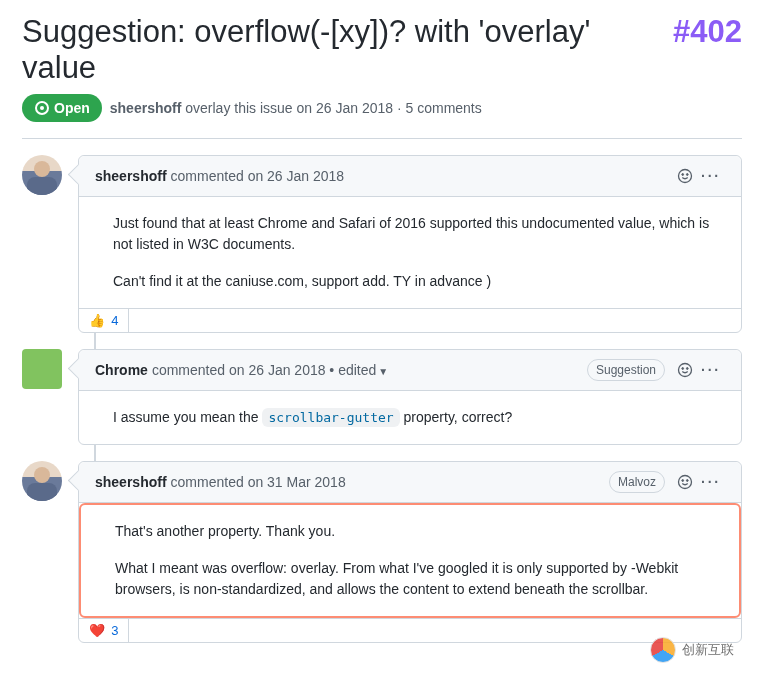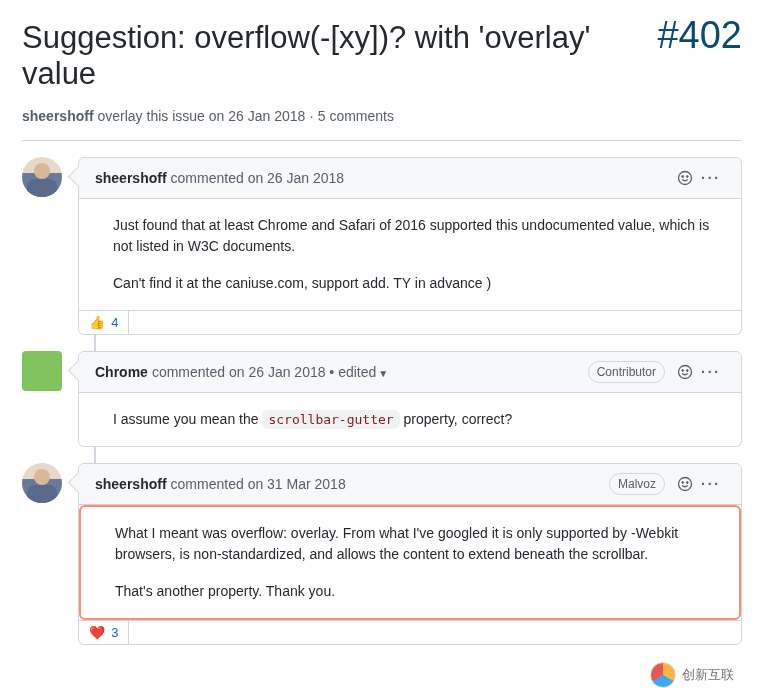--- a/index.html
+++ b/index.html
@@ -8,31 +8,31 @@
     padding: 14px 22px;
     font-family: -apple-system, BlinkMacSystemFont, "Segoe UI", Helvetica, Arial, sans-serif;
     color: #24292f;
     background: #fff;
     width: 764px;
   }
   .header-row {
     display: flex;
     align-items: baseline;
     gap: 16px;
-    margin-bottom: 16px;
+    margin-bottom: 8px;
   }
   .issue-title {
     font-size: 31px;
     font-weight: 400;
     color: #24292f;
   }
   .issue-number {
-    font-size: 38px;
-    font-weight: 400;
-    color: #0c4a6e;
+    font-size: 31px;
+    font-weight: 700;
+    color: #8b5cf6;
   }
   .meta-row {
     display: flex;
     align-items: center;
     gap: 8px;
     font-size: 14px;
     color: #57606a;
     padding-bottom: 16px;
     border-bottom: 1px solid #d0d7de;
     margin-bottom: 16px;
@@ -142,21 +142,21 @@
     line-height: 1.5;
   }
   .comment-body p { margin: 0 0 16px 18px; }
   .comment-body p:last-child { margin-bottom: 0; }
   code.inline {
     background: #eff1f3;
     border-radius: 6px;
     padding: 2px 6px;
     font-family: ui-monospace, SFMono-Regular, Consolas, monospace;
     font-size: 13px;
-    color: #7f1d1d;
+    color: #0369a1;
   }
   .reactions {
     border-top: 1px solid #d0d7de;
     display: flex;
   }
   .reaction-pill {
     display: inline-flex;
     align-items: center;
     gap: 6px;
     padding: 4px 10px;
@@ -166,21 +166,21 @@
     cursor: pointer;
   }
   .highlighted {
     border: 2px solid #fd8c73;
     border-radius: 6px;
   }
   .edited-caret { font-size: 10px; margin-left: 2px; }
   .watermark {
     position: fixed;
     right: 30px;
-    bottom: 0;
+    bottom: 25px;
     display: flex;
     align-items: center;
     gap: 6px;
     font-size: 13px;
     color: #555;
     opacity: 0.85;
     z-index: 5;
   }
   .watermark .logo {
     width: 26px;
@@ -194,20 +194,27 @@
 </style>
 </head>
 <body>
 
 <div class="header-row">
   <span class="issue-title">Suggestion: overflow(-[xy])? with 'overlay' value</span>
   <span class="issue-number">#402</span>
 </div>
 
 <div class="meta-row">
+  <span class="state-badge">
+    <svg width="16" height="16" viewBox="0 0 16 16">
+        <circle cx="8" cy="8" r="6" fill="none" stroke="#fff" stroke-width="2"></circle>
+        <circle cx="8" cy="8" r="2" fill="#fff"></circle>
+      </svg>
+    <span>Open</span>
+  </span>
   <span>
     <span class="meta-author">sheershoff</span>
     <span>overlay this issue</span>
     <span>on 26 Jan 2018</span>
     <span>·</span>
     <span>5 comments</span>
   </span>
 </div>
 
 <div class="timeline-item">
@@ -258,21 +265,21 @@
   <div class="comment-box">
     <div class="comment-header">
       <span class="author">Chrome</span>
       <span>commented</span>&nbsp;
       <span>on 26 Jan 2018</span>
       <span>&nbsp;•&nbsp;</span>
       <span>
         <span>edited</span><span class="edited-caret">▼</span>
       </span>
       <span class="spacer"></span>
-      <span class="label-badge">Contributor</span>
+      <span class="label-badge">Suggestion</span>
       <span class="icon-btn">
         <svg width="16" height="16" viewBox="0 0 16 16" fill="none">
             <circle cx="8" cy="8" r="6.5" stroke="#57606a" stroke-width="1.3"></circle>
             <circle cx="5.7" cy="6.5" r="0.9" fill="#57606a"></circle>
             <circle cx="10.3" cy="6.5" r="0.9" fill="#57606a"></circle>
             <path d="M5.3 9.5 Q8 12 10.7 9.5" stroke="#57606a" stroke-width="1.3" fill="none"></path>
           </svg>
       </span>
       <span class="icon-btn kebab">···</span>
     </div>
@@ -301,22 +308,22 @@
         <svg width="16" height="16" viewBox="0 0 16 16" fill="none">
             <circle cx="8" cy="8" r="6.5" stroke="#57606a" stroke-width="1.3"></circle>
             <circle cx="5.7" cy="6.5" r="0.9" fill="#57606a"></circle>
             <circle cx="10.3" cy="6.5" r="0.9" fill="#57606a"></circle>
             <path d="M5.3 9.5 Q8 12 10.7 9.5" stroke="#57606a" stroke-width="1.3" fill="none"></path>
           </svg>
       </span>
       <span class="icon-btn kebab">···</span>
     </div>
     <div class="comment-body highlighted">
+      <p>That's another property. Thank you.</p>
       <p>What I meant was overflow: overlay. From what I've googled it is only supported by -Webkit browsers, is non-standardized, and allows the content to extend beneath the scrollbar.</p>
-      <p>That's another property. Thank you.</p>
     </div>
     <div class="reactions">
       <span class="reaction-pill">
         <span>❤️</span>
         <span>3</span>
       </span>
     </div>
   </div>
 </div>
 

